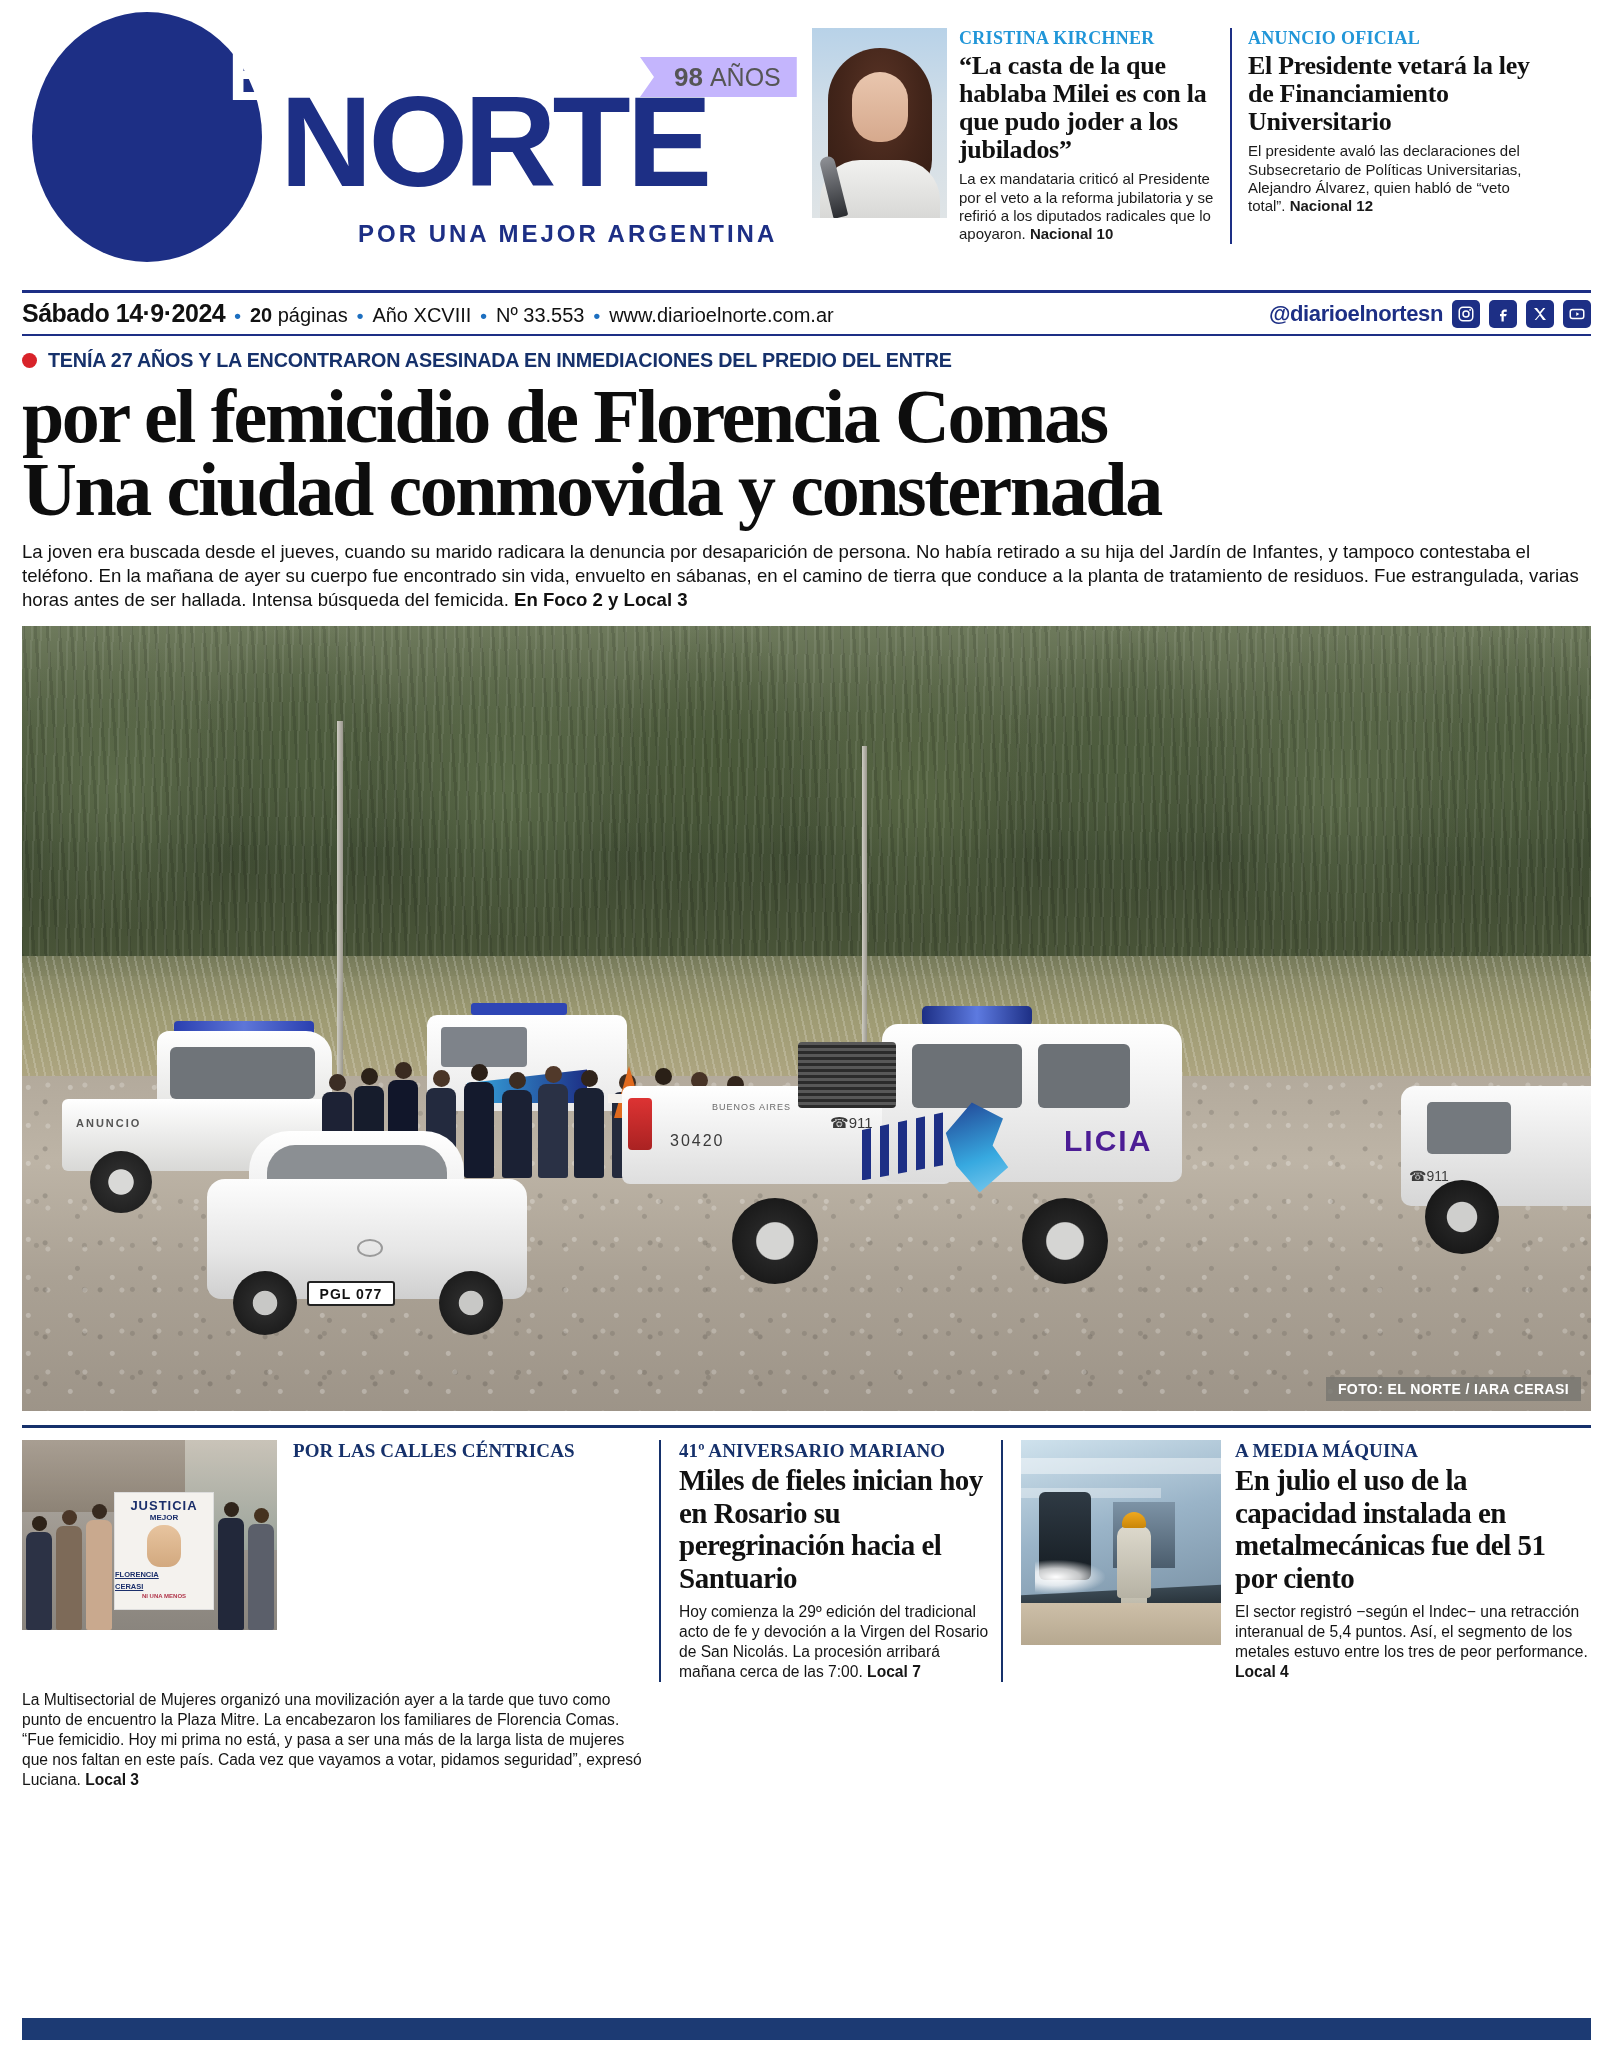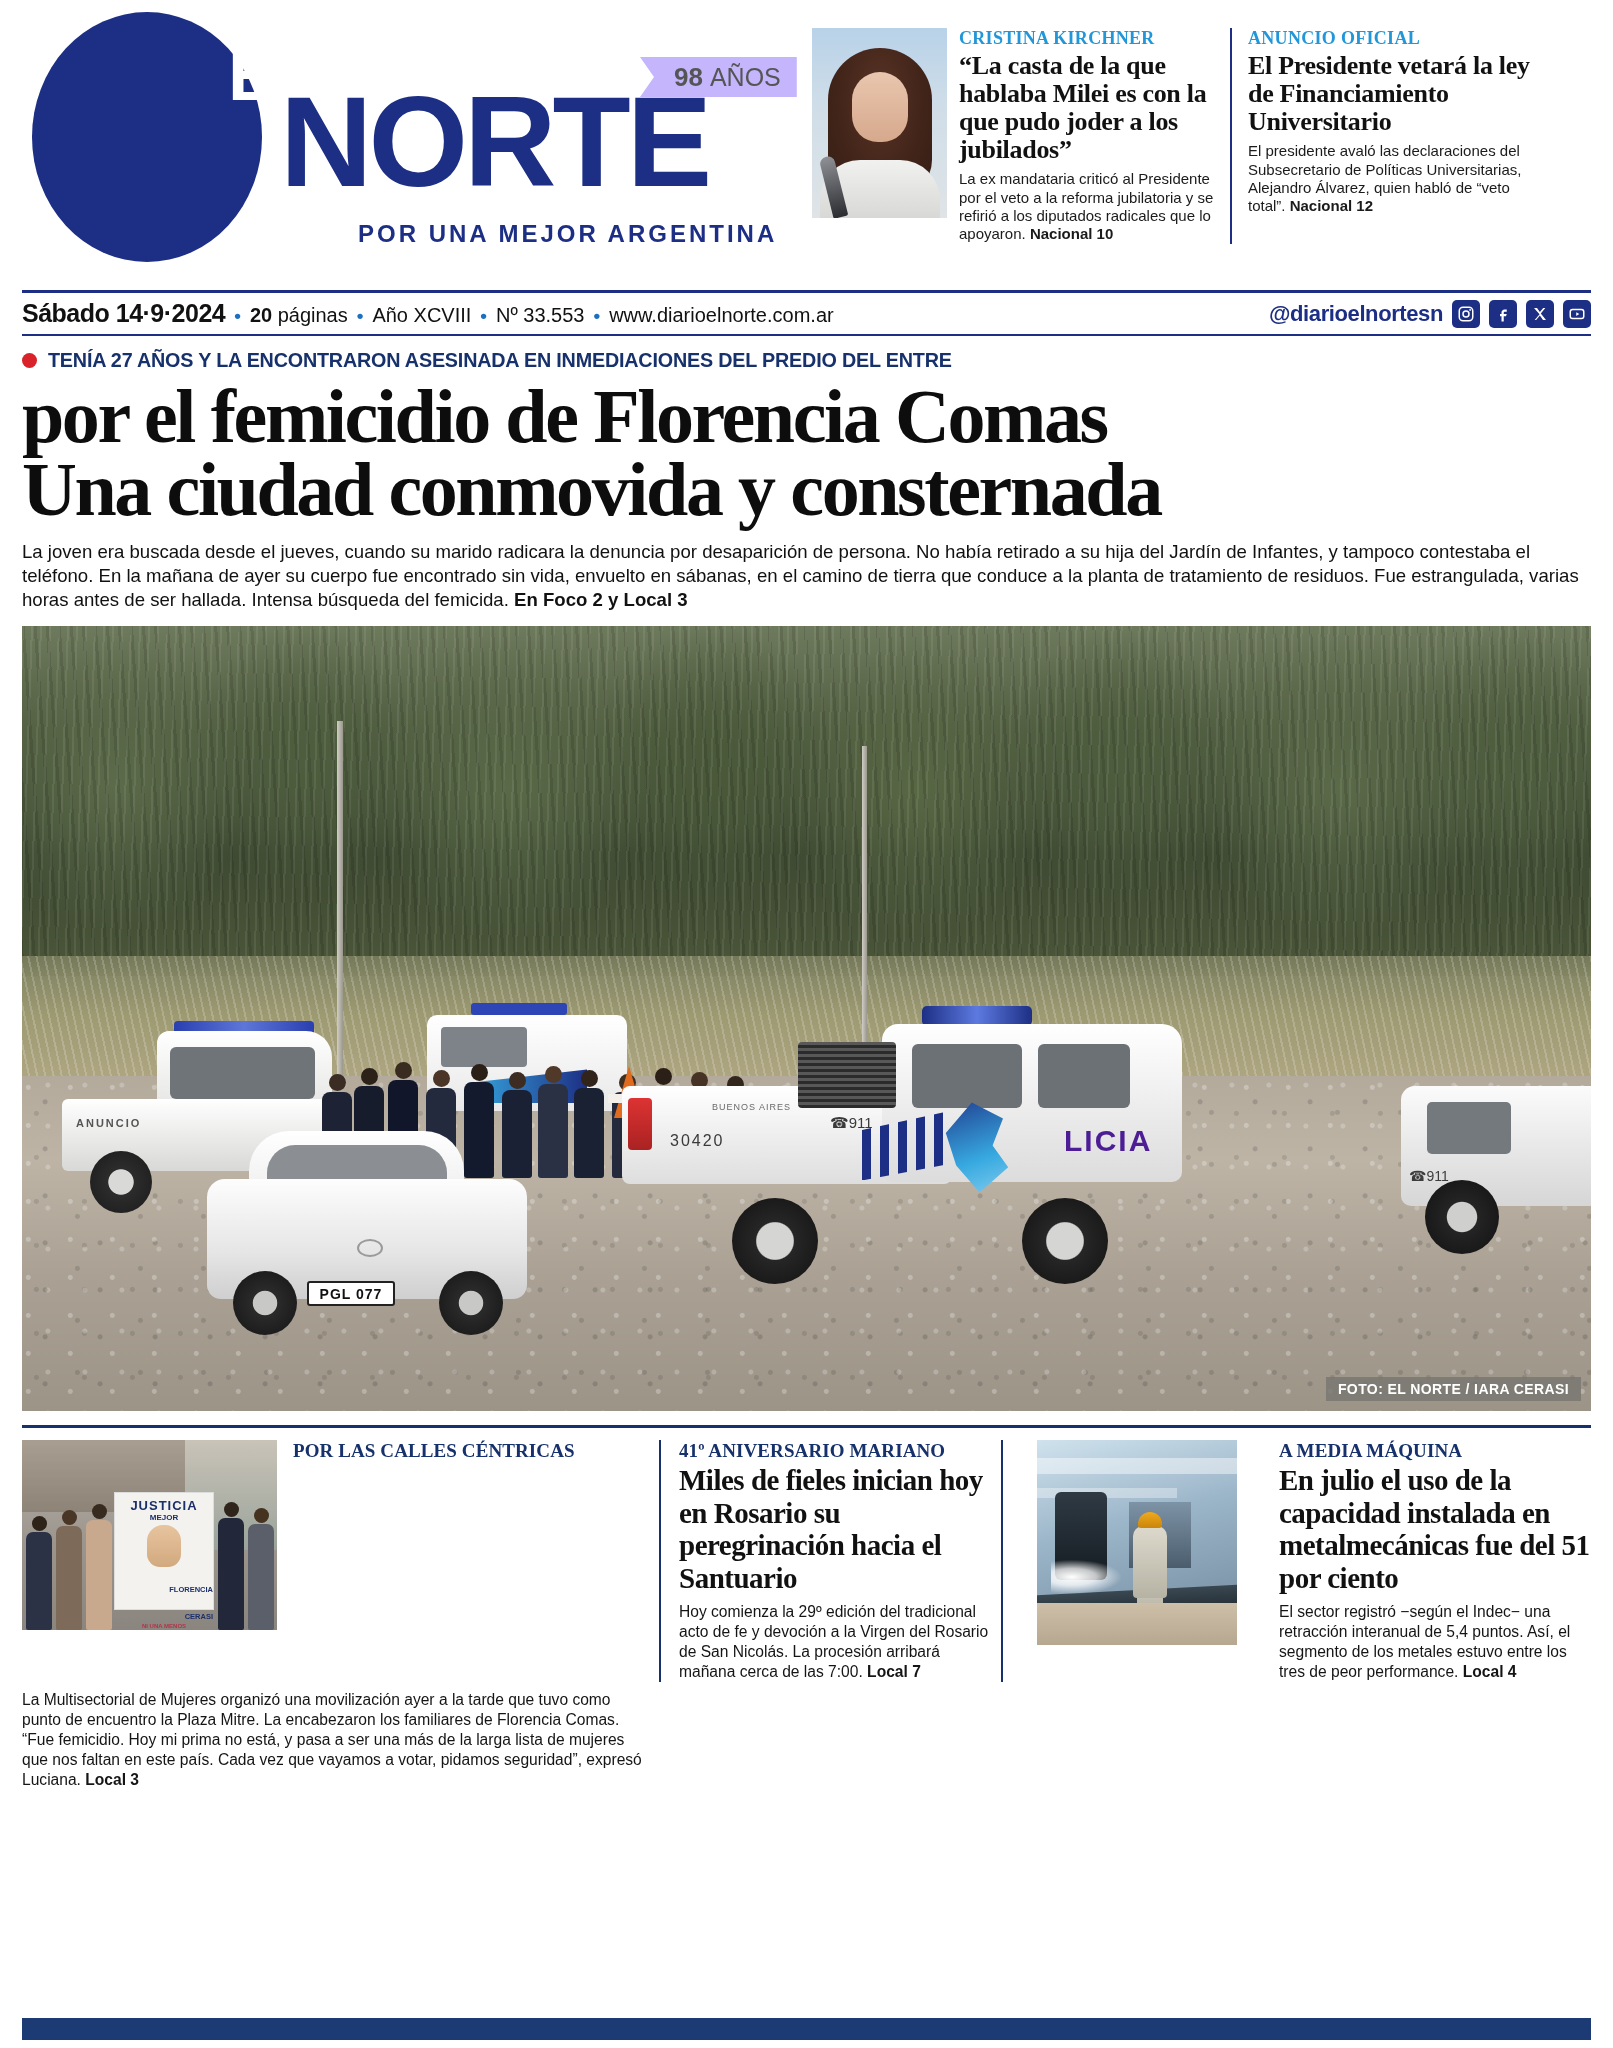--- a/index.html
+++ b/index.html
@@ -345,38 +345,38 @@
   
   .bottom {
     margin: 14px 22px 0;
     border-top: 3px solid #16316b;
     padding-top: 12px;
     display: flex;
   }
   .bcol { display: flex; }
   .bcol1 { width: 625px; flex: 0 0 625px; }
   .bcol2 { width: 330px; flex: 0 0 330px; border-left: 2px solid #16316b; padding-left: 18px; margin-left: 12px;}
-  .bcol3 { flex: 1; display: flex; border-left: 2px solid #16316b; padding-left: 34px; margin-left: 12px; gap: 28px;}
+  .bcol3 { flex: 1; display: flex; border-left: 2px solid #16316b; padding-left: 18px; margin-left: 12px;}
 
   .march-photo {
     width: 255px; height: 190px; flex: 0 0 255px;
     position: relative; overflow: hidden;
     background: linear-gradient(180deg,#b7b2ab 0%, #9b958d 55%, #8a857e 100%);
   }
   .mp-bldg { position:absolute; left:0; right:0; top:0; height: 72px;
       background: linear-gradient(180deg,#a89e92,#8d8376); }
   .mp-bldg2 { position:absolute; right:0; top:0; width:92px; height:110px;
       background: linear-gradient(180deg,#c9c3b8,#9aa39a); }
   .mp-banner { position:absolute; left:92px; top:52px; width:100px; height:118px;
       background:#f4f2ee; border:1px solid #ddd; }
   .mp-banner .t1 { font-size:13px; font-weight:900; color:#1b2f6b; text-align:center; margin-top:5px; letter-spacing:1px;}
   .mp-banner .t2 { font-size:8px; font-weight:800; color:#1b2f6b; text-align:center;}
   .mp-face { width:34px; height:42px; margin:3px auto 0; border-radius:16px 16px 13px 13px;
       background: linear-gradient(180deg,#e7c49f,#d2a97f);}
-  .mp-banner .t3 { font-size:7.5px; font-weight:800; color:#1b2f6b; text-align:right; margin-top:18px;}
+  .mp-banner .t3 { font-size:7.5px; font-weight:800; color:#1b2f6b; text-align:left; margin-top:3px;text-decoration:underline;}
   .mp-banner .t4 { font-size:6px; font-weight:700; color:#b0354a; text-align:center; margin-top:2px;}
   .mp-p { position:absolute; bottom:0; }
   .mp-p .h { width:15px; height:15px; border-radius:50%; margin:0 auto;}
   .mp-p .t { width:26px; border-radius:7px 7px 2px 2px; margin-top:1px;}
 
   .fct-photo {
     width: 200px; height: 205px; flex: 0 0 200px;
     position: relative; overflow: hidden;
     background: linear-gradient(165deg,#cfe2ed 0%, #9ab4c8 42%, #6f8699 100%);
   }

